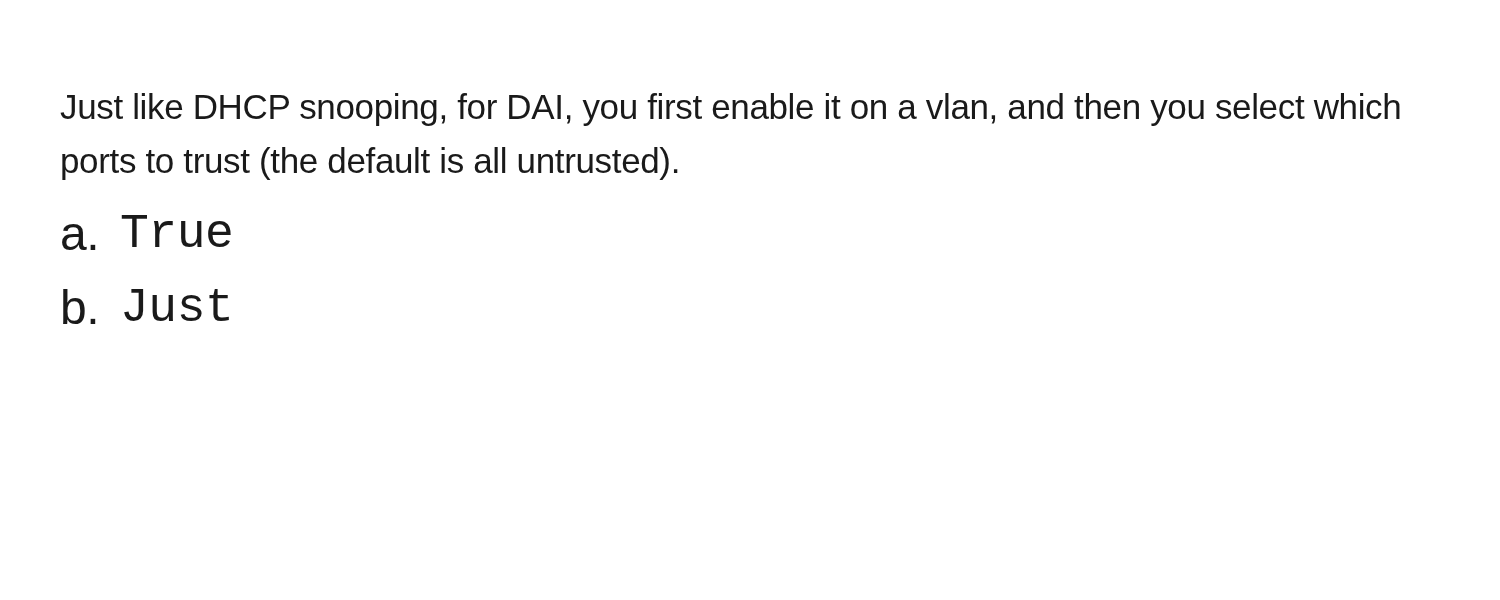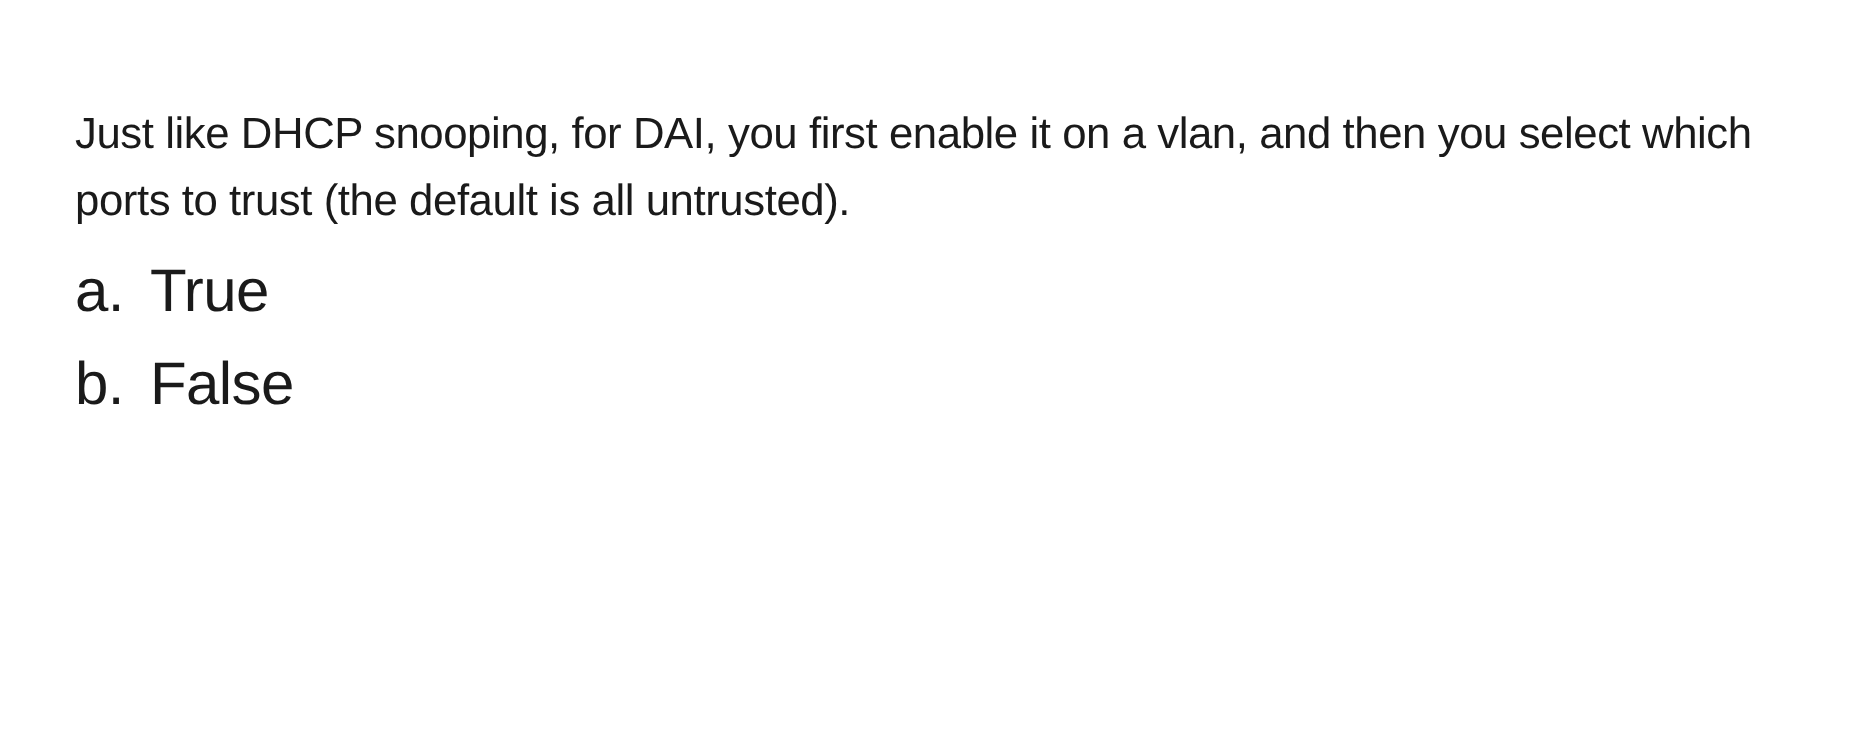--- a/index.html
+++ b/index.html
@@ -30,29 +30,30 @@
       line-height: 1.55;
       font-weight: 400;
       letter-spacing: -0.01em;
       display: flex;
     }
     .option-letter {
       min-width: 60px;
     }
     .option-text {
       flex: 1;
+      font-family: Liberation Mono, monospace;
     }
   </style>
 </head>
 <body>
 
 <div class="question-text">Just like DHCP snooping, for DAI, you first enable it on a vlan, and then you select which ports to trust (the default is all untrusted).</div>
 
 <div class="options">
   <div class="option">
     <span class="option-letter">a.</span>
     <span class="option-text">True</span>
   </div>
   <div class="option">
     <span class="option-letter">b.</span>
-    <span class="option-text">False</span>
+    <span class="option-text">Just</span>
   </div>
 </div>
 
 </body></html>

